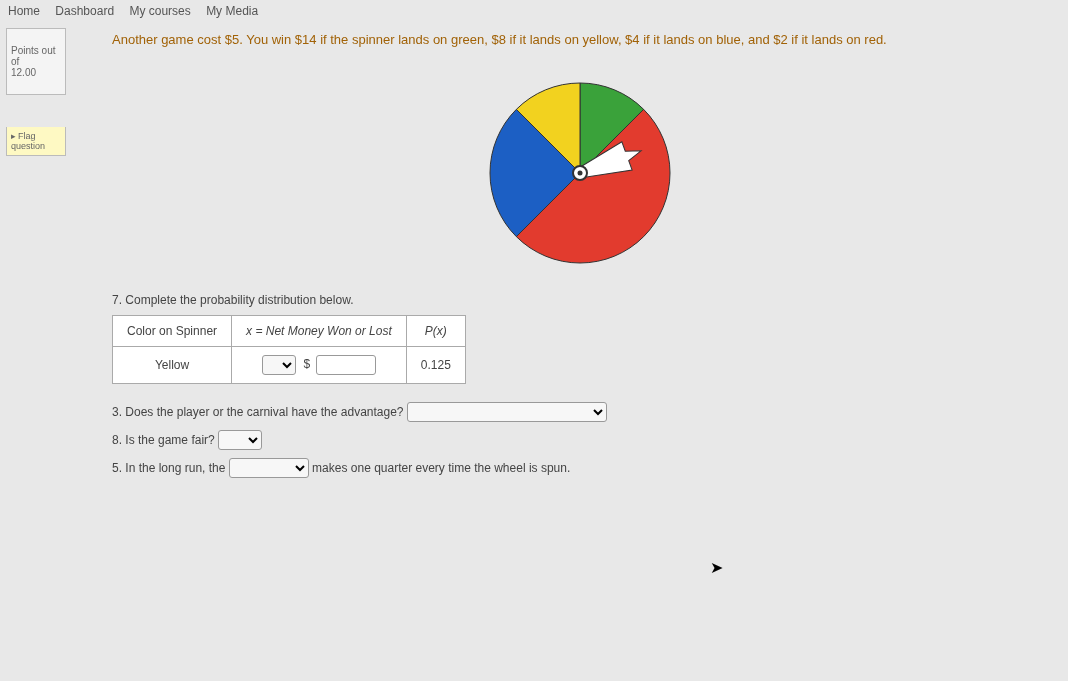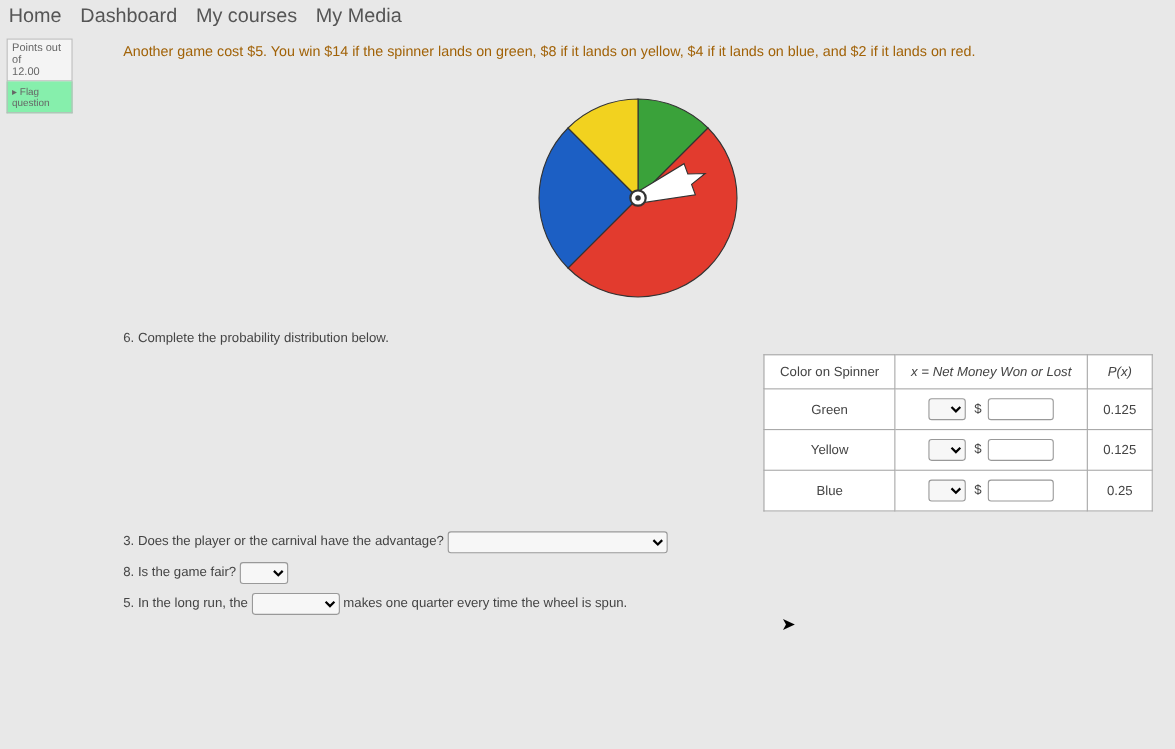--- a/index.html
+++ b/index.html
@@ -8,54 +8,55 @@
     background: #e8e8e8;
     font-size: 13px;
     color: #333;
     width: 1068px;
     height: 681px;
     overflow: hidden;
   }
   .nav {
     padding: 4px 8px;
     color: #555;
-    font-size: 18px;
+    font-size: 12px;
   }
   .nav a { color: #555; margin-right: 12px; text-decoration: none; }
   .layout {
     display: flex;
   }
   .sidebar {
     width: 72px;
     padding: 6px;
     font-size: 10px;
   }
   .points-box {
     border: 1px solid #bbb;
     background: #f4f4f4;
-    padding: 2px 4px;
+    padding: 16px 4px;
     color: #666;
     margin-bottom: 0;
   }
   .flag-box {
     border: 1px solid #bbb;
     border-top: none;
-    background: #86efac;
+    background: #fef9c3;
     padding: 4px;
     color: #666;
     font-size: 9px;
+    margin-top: 32px;
   }
   .content {
     flex: 1;
     padding: 10px 20px 10px 40px;
   }
   .question-text { color: #a16207; margin-bottom: 26px; }
   .spinner-wrap { display: flex; justify-content: center; margin: 10px 0 20px 0; }
   .q-row { margin: 8px 0; color: #444; font-size: 12px; }
-  .table-wrap { display: flex; justify-content: flex-end; margin: 6px 0 18px 0; }
+  .table-wrap { display: flex; justify-content: flex-start; margin: 6px 0 18px 0; }
   table { border-collapse: collapse; }
   td, th {
     border: 1px solid #aaa;
     padding: 8px 14px;
     text-align: center;
     font-weight: normal;
     font-size: 12px;
     color: #444;
     background: #fff;
   }
@@ -150,57 +151,39 @@
           <path d="M 100 100 L 100 10 A 90 90 0 0 1 163.63961030678928 36.36038969321073 Z" fill="#3aa23a" stroke="#333" stroke-width="1"></path>
           <path d="M 100 100 L 163.63961030678928 36.36038969321073 A 90 90 0 0 1 36.36038969321073 163.63961030678928 Z" fill="#e23b2e" stroke="#333" stroke-width="1"></path>
           <path d="M 100 100 L 36.36038969321073 163.63961030678928 A 90 90 0 0 1 36.360389693210706 36.36038969321073 Z" fill="#1c5fc4" stroke="#333" stroke-width="1"></path>
           <path d="M 100 100 L 36.360389693210706 36.36038969321073 A 90 90 0 0 1 99.99999999999999 10 Z" fill="#f2d21f" stroke="#333" stroke-width="1"></path>
           <polygon points="100,95 150,85 150,95 165,100 150,105 150,115 100,105" transform="rotate(-20 100 100)" fill="#fff" stroke="#333"></polygon>
           <circle cx="100" cy="100" r="7" fill="#fff" stroke="#333" stroke-width="2"></circle>
           <circle cx="100" cy="100" r="2.5" fill="#333"></circle>
         </svg>
     </div>
 
-    <div class="q-row">6. Complete the probability distribution below.</div>
+    <div class="q-row">7. Complete the probability distribution below.</div>
 
     <div class="table-wrap">
       <table>
         <tbody>
             <tr>
           <th>Color on Spinner</th>
           <th><i>x = Net Money Won or Lost</i></th>
           <th><i>P(x)</i></th>
-        </tr>
-        <tr>
-          <td>Green</td>
-          <td>
-            <select class="sign-select"><option></option></select>
-            <span class="dollar">$</span>
-            <input class="amount-input" style="">
-          </td>
-          <td>0.125</td>
         </tr>
         <tr>
           <td>Yellow</td>
           <td>
             <select class="sign-select"><option></option></select>
             <span class="dollar">$</span>
             <input class="amount-input" style="">
           </td>
           <td>0.125</td>
         </tr>
-        <tr>
-          <td>Blue</td>
-          <td>
-            <select class="sign-select"><option></option></select>
-            <span class="dollar">$</span>
-            <input class="amount-input" style="">
-          </td>
-          <td>0.25</td>
-        </tr>
       </tbody>
         </table>
     </div>
 
 
     <div class="q-row">
       <span>3. Does the player or the carnival have the advantage?</span>
       <select class="long-select"><option></option></select>
     </div>
 

